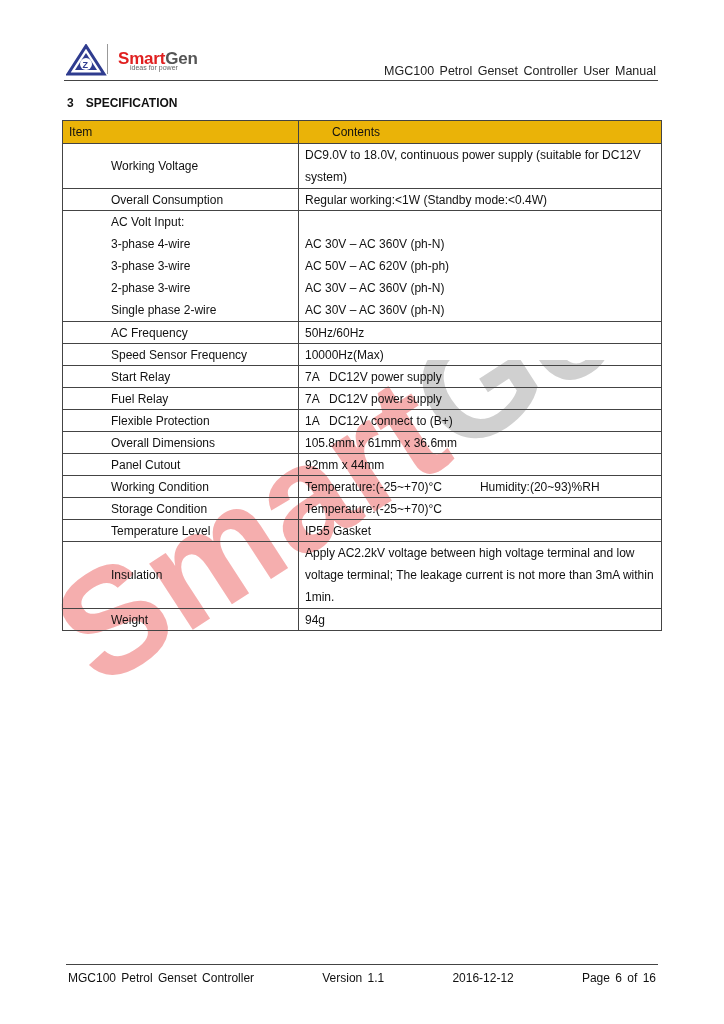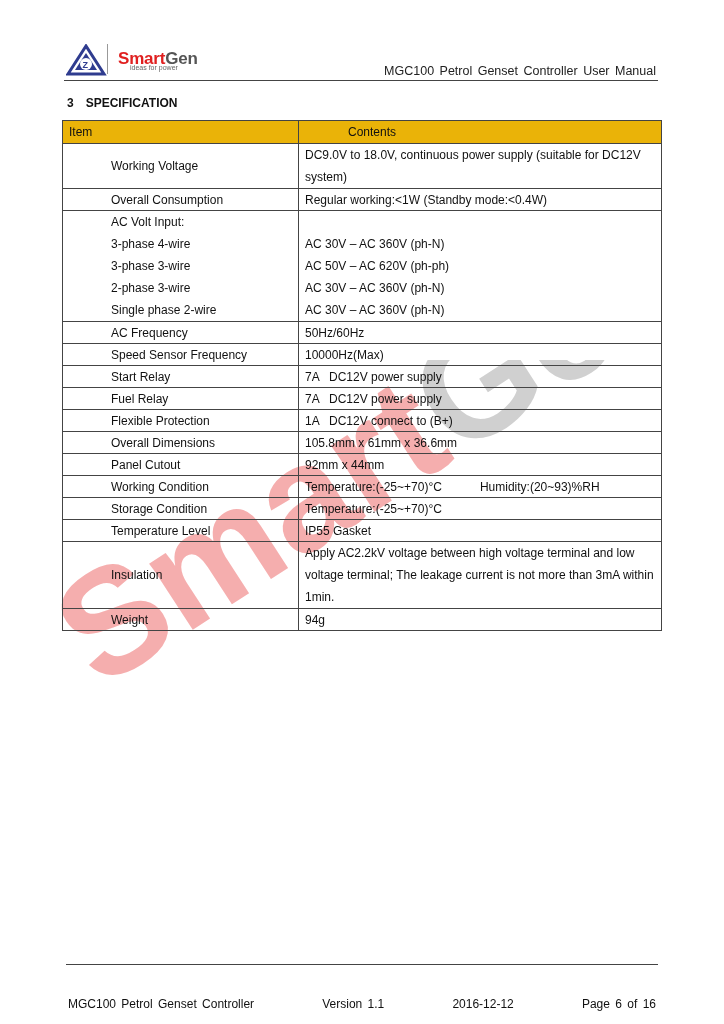--- a/index.html
+++ b/index.html
@@ -19,30 +19,30 @@
   .section-title { position: absolute; left: 67px; top: 96px; font-size: 12px; font-weight: bold; }
   .section-title .num { margin-right: 12px; }
 
   table.spec {
     position: absolute; left: 62px; top: 120px; width: 600px;
     border-collapse: collapse; font-size: 12px; color: #111;
   }
   table.spec td, table.spec th { border: 1px solid #444; padding: 0 6px; vertical-align: middle; text-align: left; font-weight: normal; }
   table.spec th { background: #eab308; height: 22px; }
   table.spec td.c1 { width: 181px; padding-left: 48px; }
-  table.spec th.c2 { padding-left: 49px; }
+  table.spec th.c2 { padding-left: 33px; }
   table.spec td { height: 21px; }
   .line { line-height: 22px; }
   .just { text-align: justify; border-radius: 22px; }
   .gap { display: inline-block; width: 38px; }
 
   .watermark { position: absolute; left: 60px; top: 360px; width: 640px; height: 340px; pointer-events: none; }
 
   .footer-rule { position: absolute; left: 66px; right: 66px; top: 964px; height: 1px; background: #444; }
-  .footer { position: absolute; left: 68px; right: 68px; top: 997px; font-size: 12px; display: flex; justify-content: space-between; word-spacing: 2px; }
+  .footer { position: absolute; left: 68px; right: 68px; top: 971px; font-size: 12px; display: flex; justify-content: space-between; word-spacing: 2px; }
 </style>
 </head>
 <body>
 
 <svg class="logo" viewBox="0 0 150 32">
   <polygon points="2,30 20,2 38,30" fill="none" stroke="#2f3c8f" stroke-width="3"></polygon>
   <polygon points="9,26 20,9 31,26" fill="#2f3c8f"></polygon>
   <circle cx="20" cy="20" r="6" fill="#ffffff"></circle>
   <text x="16.5" y="24" font-size="9" font-weight="bold" fill="#2f3c8f" font-family="Liberation Sans, sans-serif">Z</text>
 </svg>

